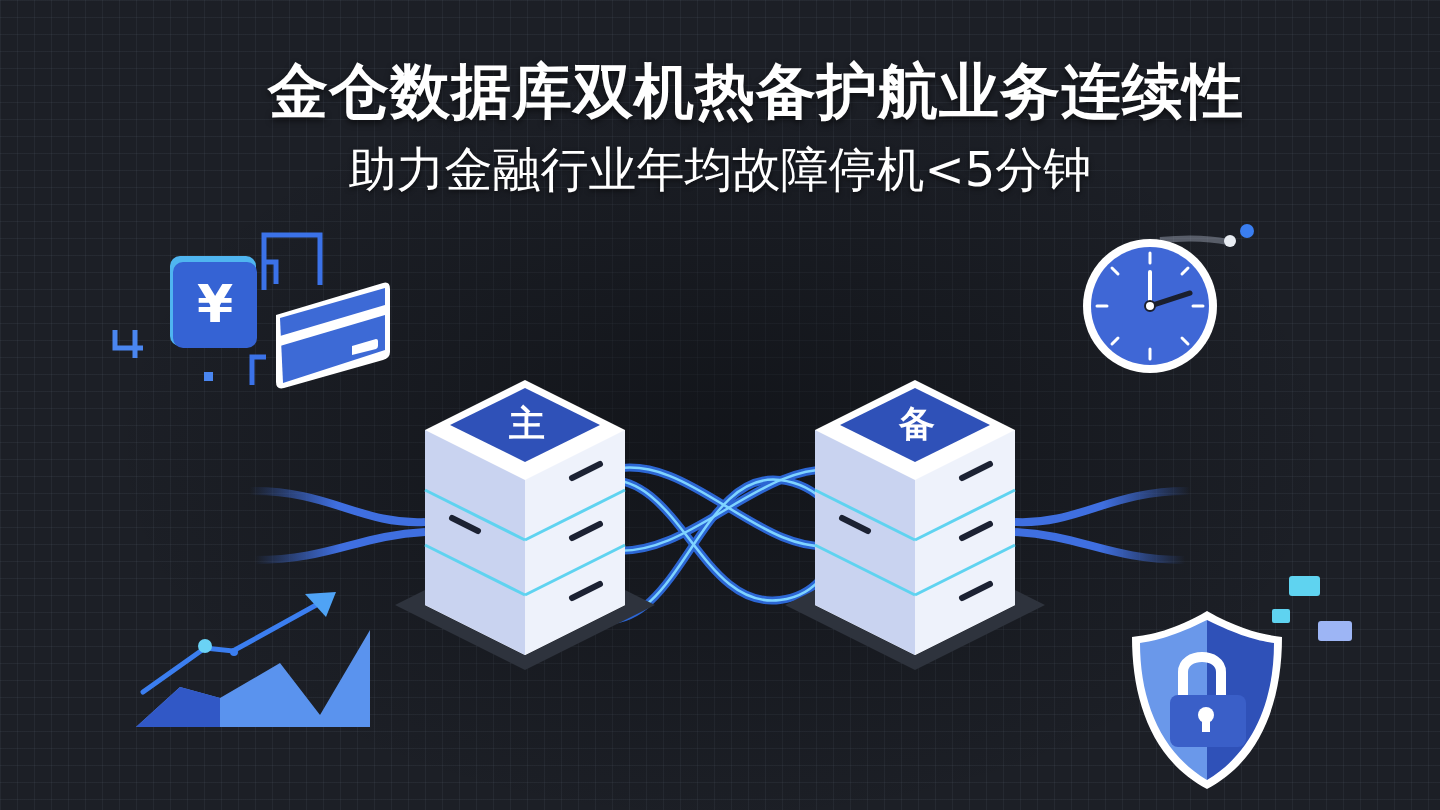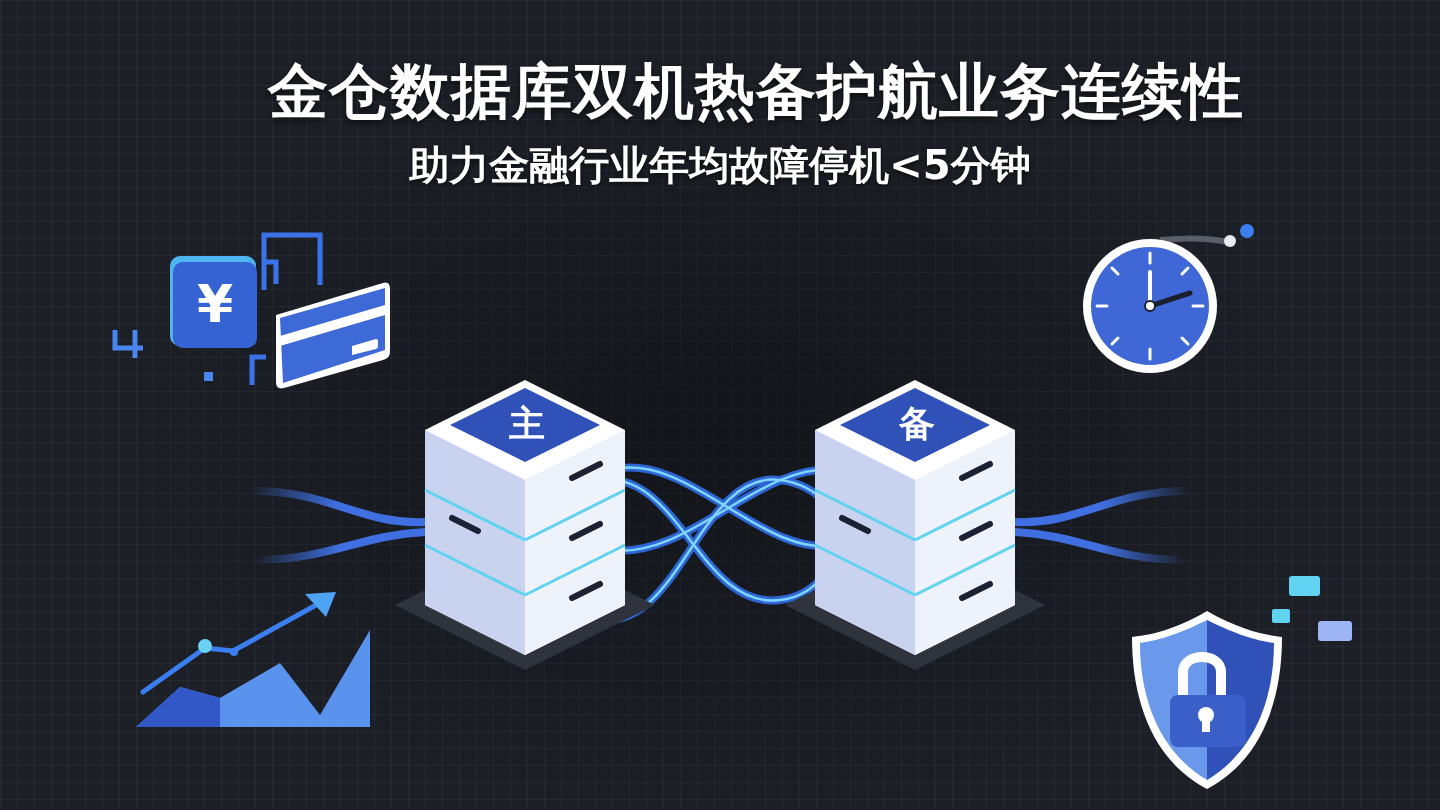--- a/index.html
+++ b/index.html
@@ -14,21 +14,21 @@
       font-family: "DejaVu Sans", "Liberation Sans", sans-serif;
     }
     .title {
       position: absolute; left: 0; width: 1440px; top: 52px; text-align: center;
       color: #ffffff; font-size: 60px; font-weight: bold; letter-spacing: 1px;
       text-shadow: 0 3px 6px rgba(0,0,0,0.6);
       margin-left: 36px;
     }
     .subtitle {
       position: absolute; left: 0; width: 1440px; top: 138px; text-align: center;
-      color: #ffffff; font-size: 40px; font-weight: bold;
+      color: #ffffff; font-size: 48px; font-weight: normal;
       text-shadow: 0 2px 5px rgba(0,0,0,0.6);
     }
     .layer { position: absolute; left: 0; top: 0; }
     .server-label {
       position: absolute; color: #fff; font-size: 36px; font-weight: bold;
       text-align: center; width: 80px;
     }
   </style>
 </head>
 <body>

